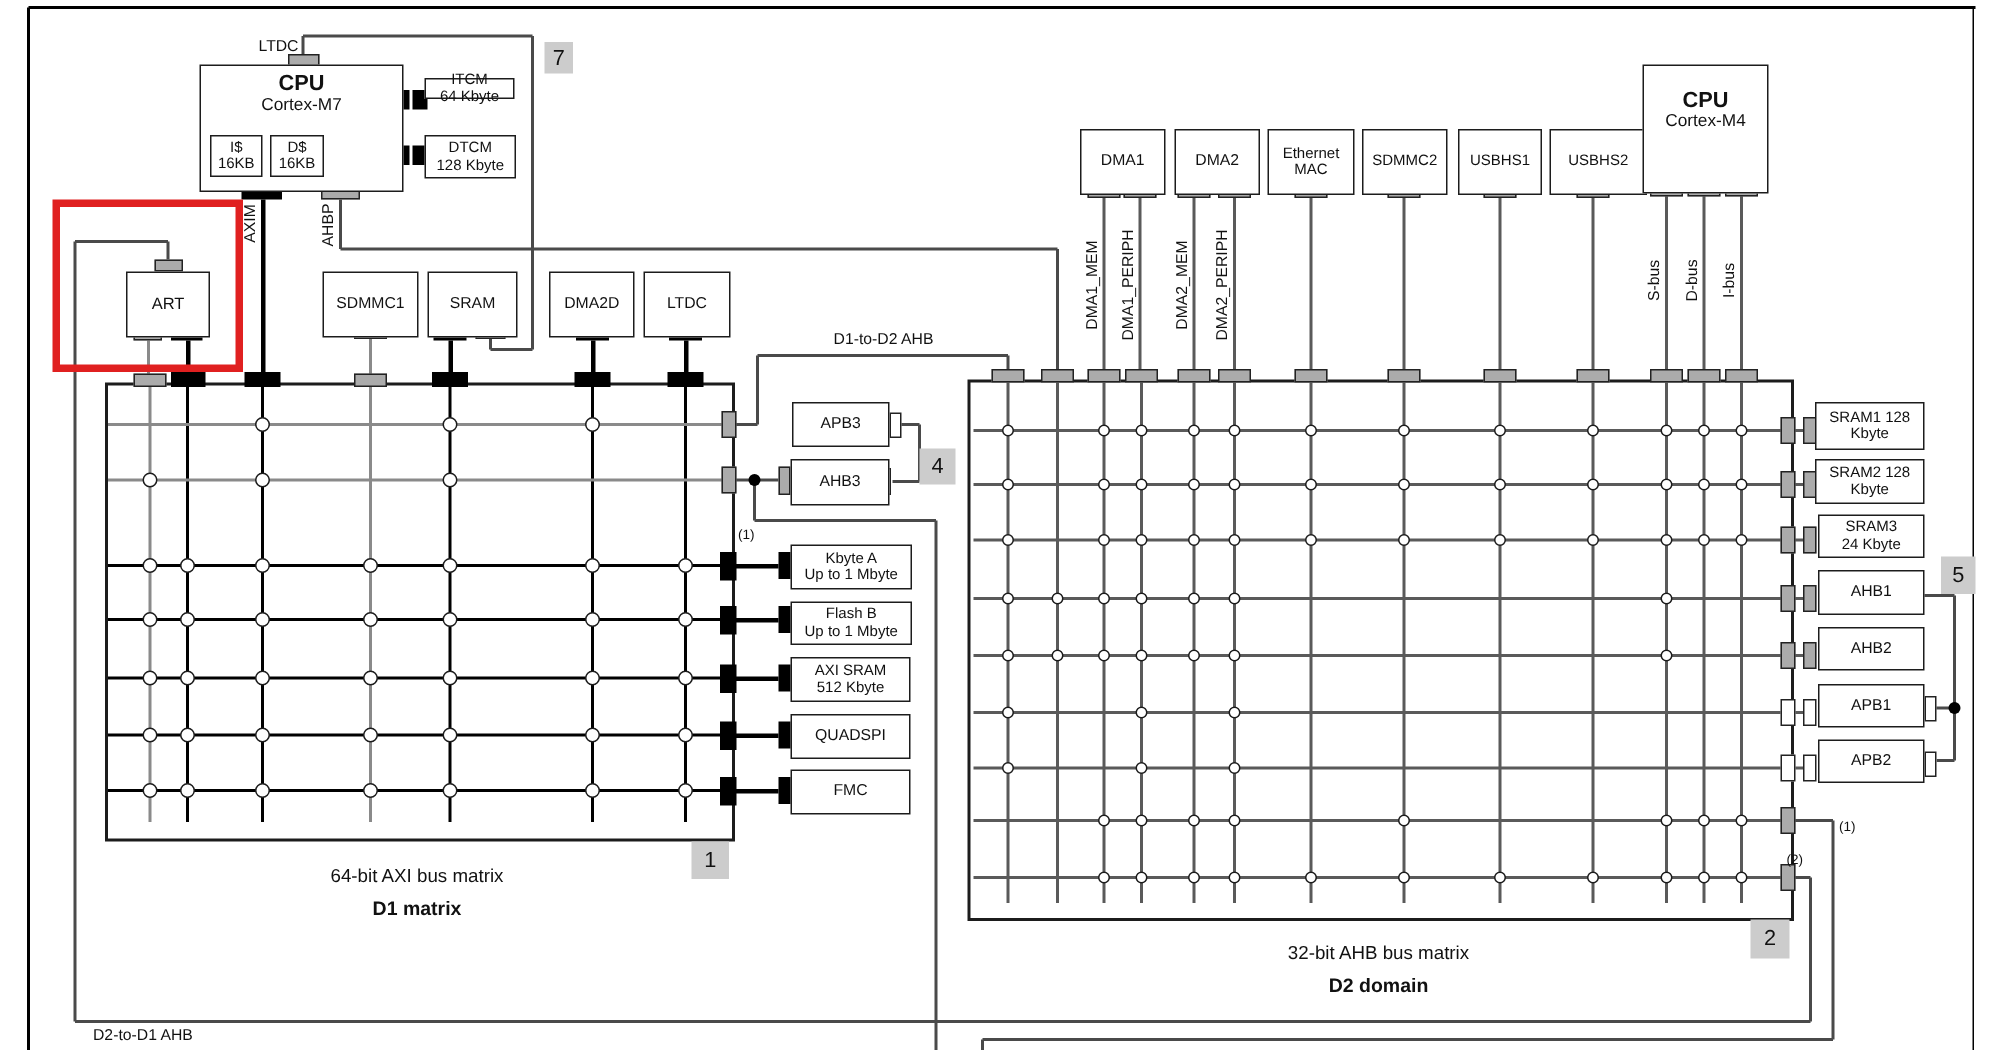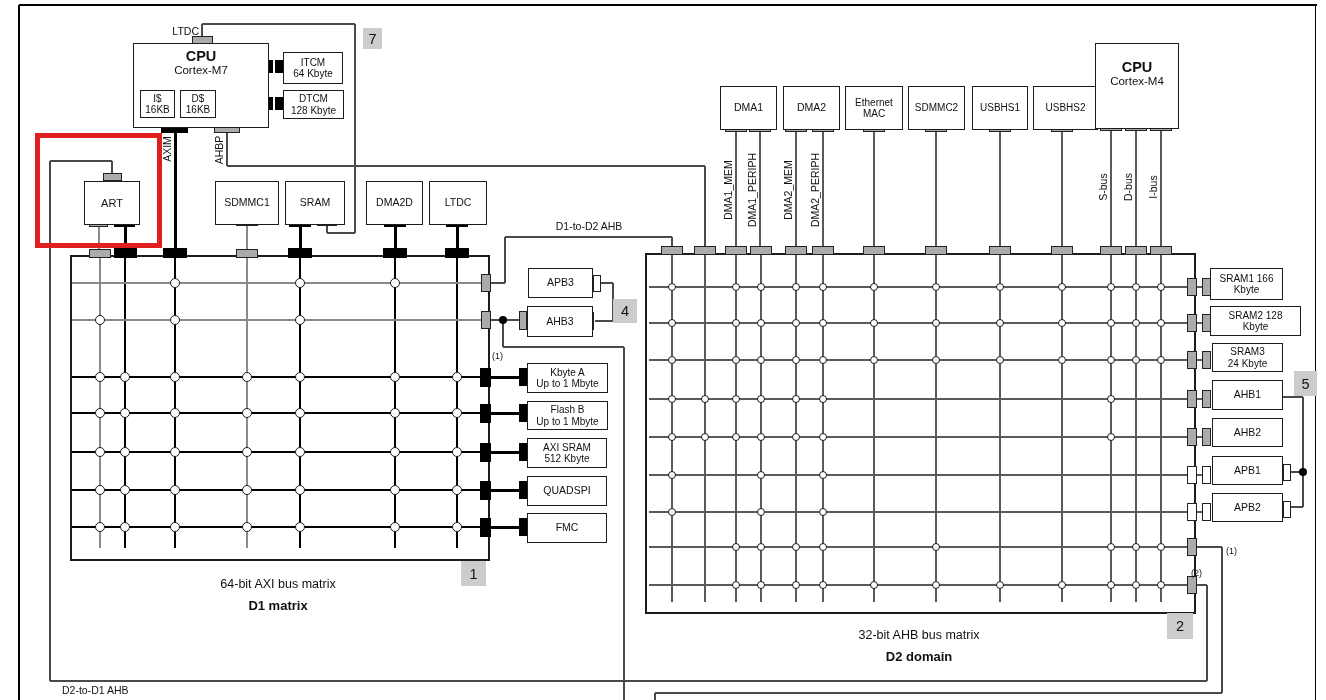--- a/index.html
+++ b/index.html
@@ -339,21 +339,21 @@
       <div class="cpu-sub">Cortex-M7</div>
     </div>
     <div class="blk" style="left: 140px; top: 90px; width: 35px; height: 28px; font-size: 10px;">
       <div>I$</div>
       <div>16KB</div>
     </div>
     <div class="blk" style="left: 180px; top: 90px; width: 36px; height: 28px; font-size: 10px;">
       <div>D$</div>
       <div>16KB</div>
     </div>
-    <div class="blk" style="left: 283px; top: 52px; width: 60px; height: 32px; font-size: 10px;">
+    <div class="blk" style="left: 283px; top: 52px; width: 60px; height: 14px; font-size: 10px;">
       <div>ITCM</div>
       <div>64 Kbyte</div>
     </div>
     <div class="blk" style="left: 283px; top: 90px; width: 61px; height: 29px; font-size: 10px;">
       <div>DTCM</div>
       <div>128 Kbyte</div>
     </div>
     <div class="blk" style="left: 84px; top: 181px; width: 56px; height: 44px; font-size: 11px;">
       <div>ART</div>
     </div>
@@ -410,24 +410,24 @@
       <div>USBHS1</div>
     </div>
     <div class="blk" style="left: 1033px; top: 86px; width: 65px; height: 44px; font-size: 10px; text-align: center;">
       <div>USBHS2</div>
     </div>
     <div class="blk" style="left: 1095px; top: 43px; width: 84px; height: 86px; font-size: 11.5px; justify-content: flex-start; padding-top: 15px;">
       <div class="cpu-title">CPU</div>
       <div class="cpu-sub">Cortex-M4</div>
     </div>
     <div class="blk" style="left: 1210px; top: 268px; width: 73px; height: 32px; font-size: 10px;">
-      <div>SRAM1 166</div>
+      <div>SRAM1 128</div>
       <div>Kbyte</div>
     </div>
-    <div class="blk" style="left: 1210px; top: 306px; width: 91px; height: 30px; font-size: 10px; align-items: center;">
+    <div class="blk" style="left: 1210px; top: 306px; width: 73px; height: 30px; font-size: 10px; align-items: center;">
       <div>SRAM2 128</div>
       <div>Kbyte</div>
     </div>
     <div class="blk" style="left: 1212px; top: 343px; width: 71px; height: 29px; font-size: 10px;">
       <div>SRAM3</div>
       <div>24 Kbyte</div>
     </div>
     <div class="blk" style="left: 1212px; top: 380px; width: 71px; height: 30px; font-size: 10.5px;">
       <div>AHB1</div>
     </div>

